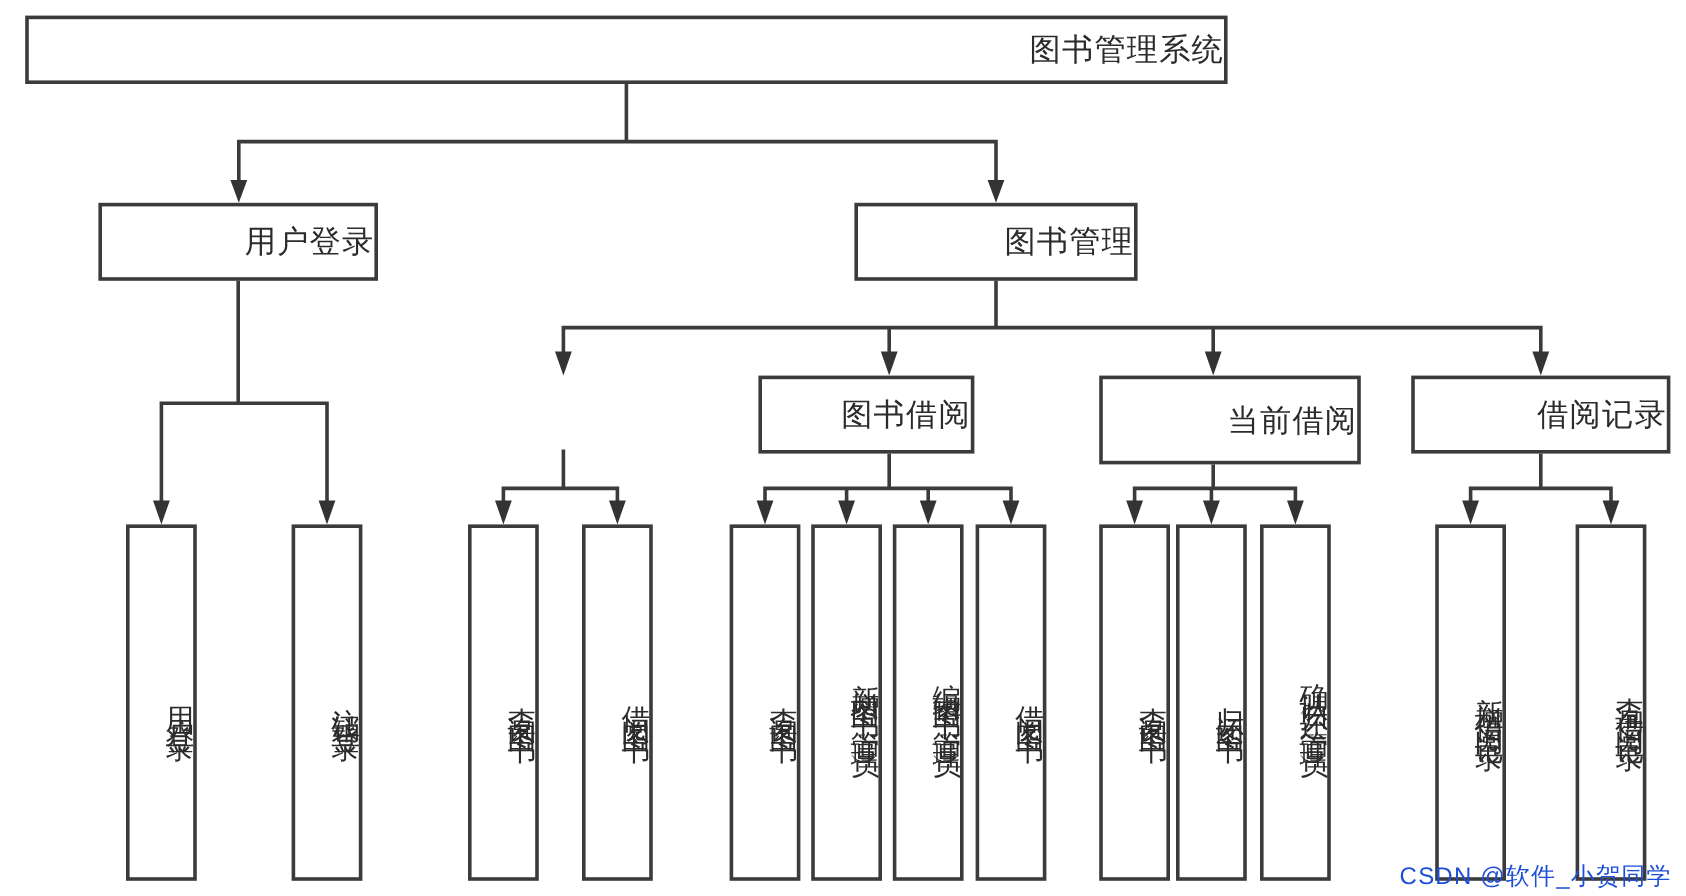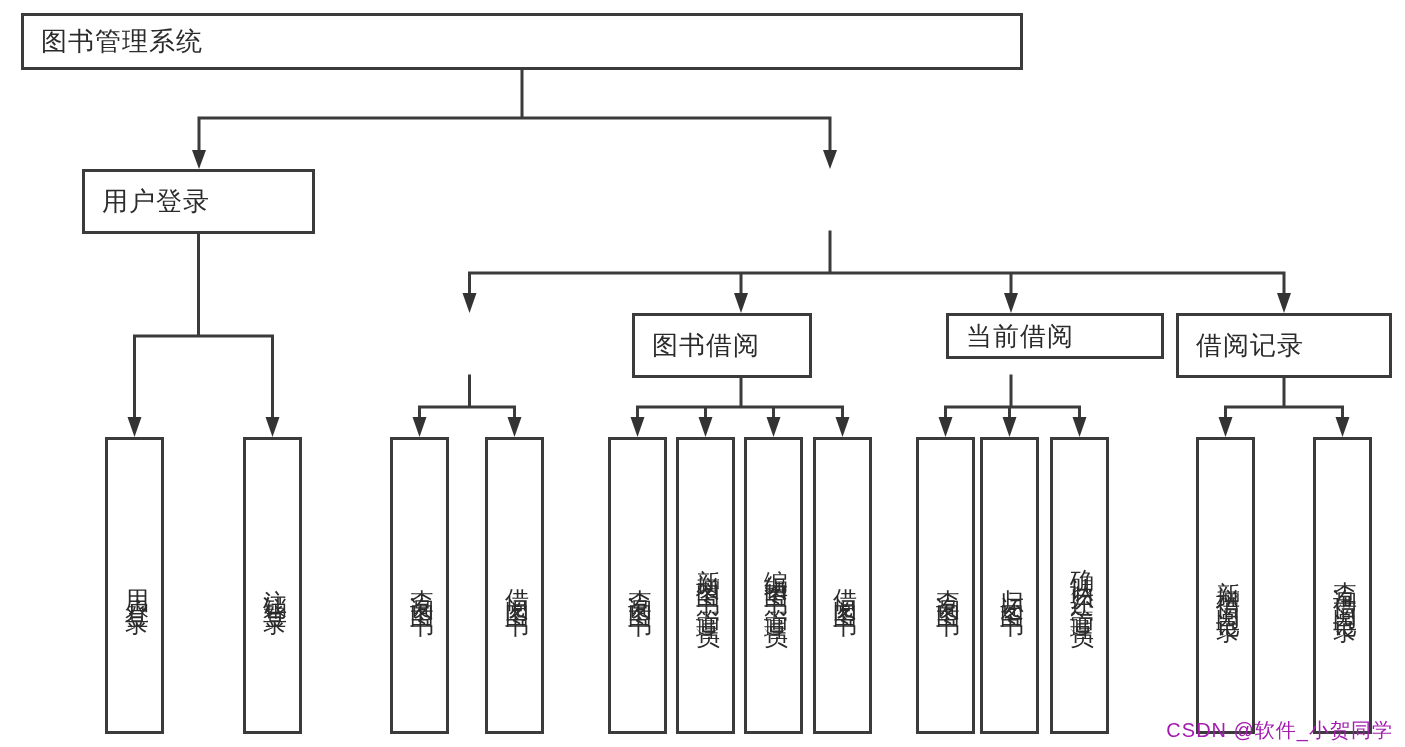--- a/index.html
+++ b/index.html
@@ -3,31 +3,31 @@
 <meta charset="utf-8">
 <style>
   html,body{margin:0;padding:0;background:#fff;}
   .canvas{
     position:relative;width:1405px;height:747px;background:#ffffff;overflow:hidden;
     font-family:"Liberation Sans","DejaVu Sans",sans-serif;color:#2b2b2b;
   }
   .connectors{position:absolute;left:0;top:0;width:1405px;height:747px;}
   .node{
     position:absolute;box-sizing:border-box;background:#ffffff;
-    border:3px solid #3b3b3b;display:flex;align-items:center;justify-content:flex-start;padding-left:17px;
+    border:3px solid #3b3b3b;display:flex;align-items:center;justify-content:flex-end;padding-left:17px;
   }
   .hbox{font-size:26px;letter-spacing:1px;white-space:nowrap;}
   .vbox{}
   .vtext{
     writing-mode:vertical-rl;text-orientation:mixed;
     font-size:24px;letter-spacing:8px;line-height:1;display:block;
   }
   .watermark{
     position:absolute;right:12px;bottom:3px;z-index:5;
-    font-size:20px;color:#a21caf;letter-spacing:1px;white-space:nowrap;
+    font-size:20px;color:#1d4ed8;letter-spacing:1px;white-space:nowrap;
   }
 </style>
 </head>
 <body>
 
 <div class="canvas">
 
   <svg class="connectors" width="1405" height="747" viewBox="0 0 1405 747">
     <path fill="none" stroke="#3b3b3b" stroke-width="3" stroke-linecap="square" d="
       M522 69 V118
@@ -86,25 +86,28 @@
     </g>
   </svg>
 
   <div class="node hbox" style="left:21px;top:13px;width:1002px;height:57px">
     <span>图书管理系统</span>
   </div>
 
   <div class="node hbox" style="left:82px;top:169px;width:233px;height:65px">
     <span>用户登录</span>
   </div>
+  <div class="node hbox" style="left:712px;top:169px;width:236px;height:65px">
+    <span>图书管理</span>
+  </div>
 
   <div class="node hbox" style="left:632px;top:313px;width:180px;height:65px">
     <span>图书借阅</span>
   </div>
-  <div class="node hbox" style="left:946px;top:313px;width:218px;height:46px">
+  <div class="node hbox" style="left:916px;top:313px;width:218px;height:74px">
     <span>当前借阅</span>
   </div>
   <div class="node hbox" style="left:1176px;top:313px;width:216px;height:65px">
     <span>借阅记录</span>
   </div>
 
   <div class="node vbox" style="left:105px;top:437px;width:59px;height:297px">
     <span class="vtext">用户登录</span>
   </div>
   <div class="node vbox" style="left:243px;top:437px;width:59px;height:297px">

